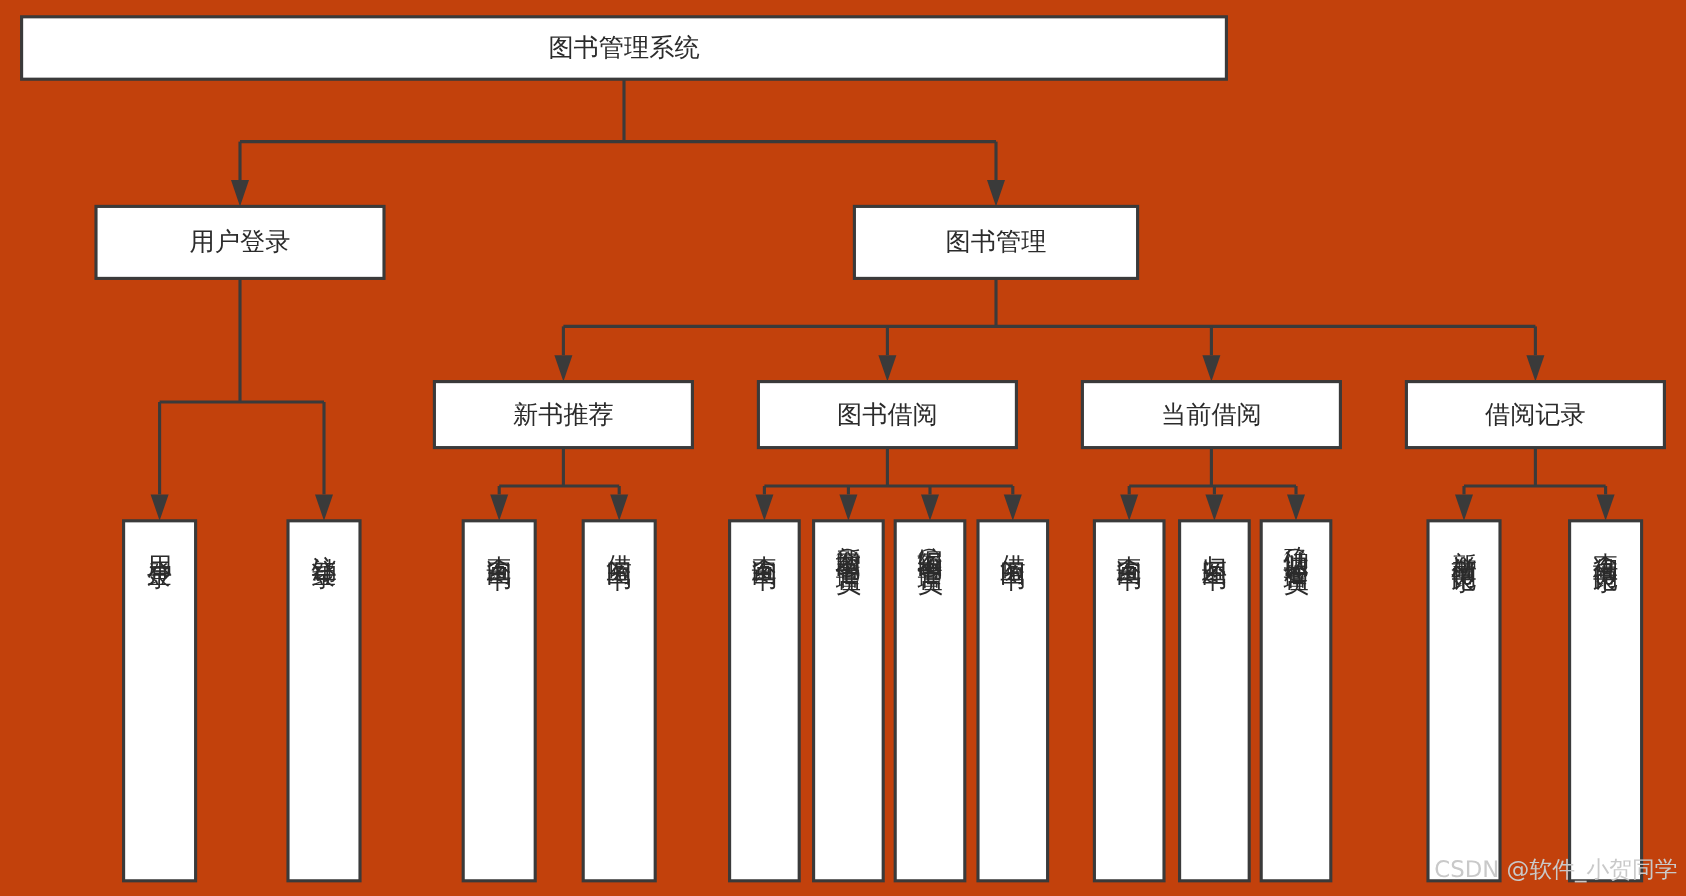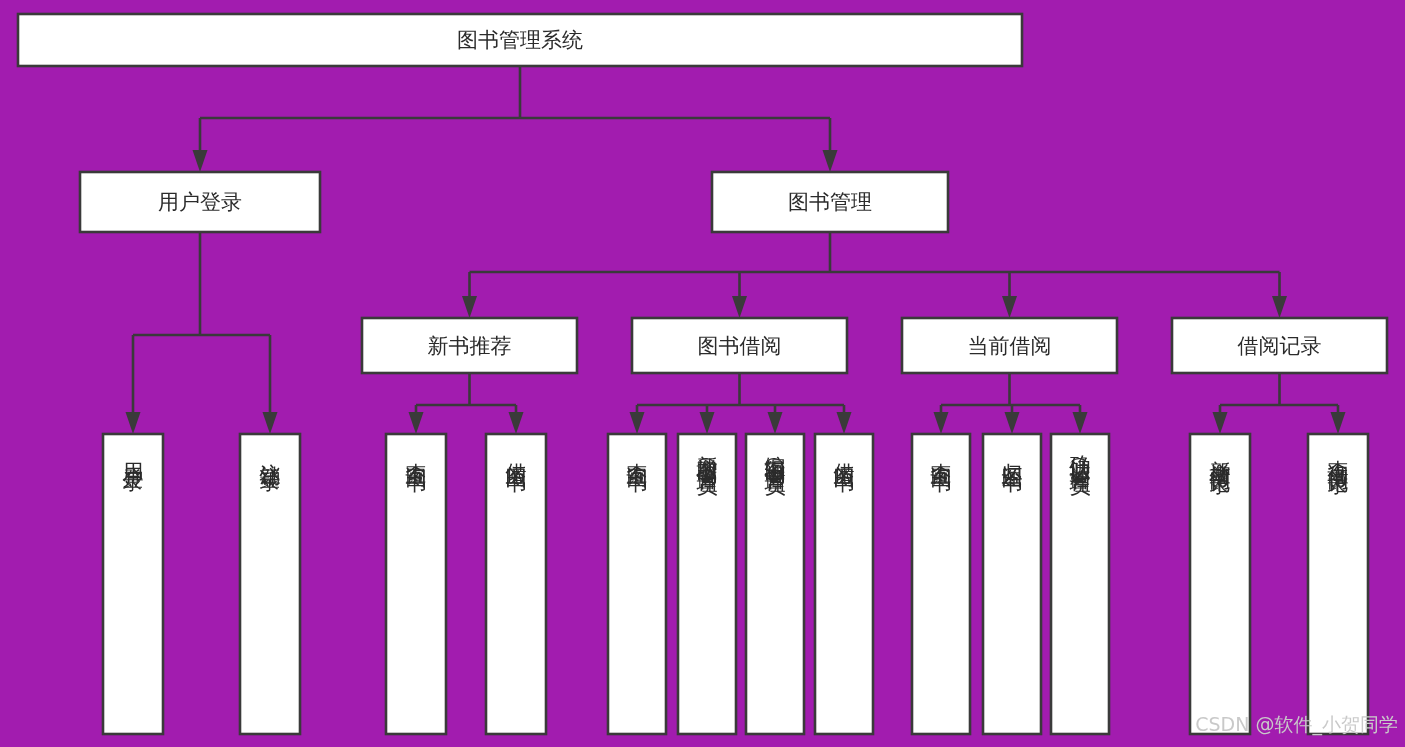--- a/index.html
+++ b/index.html
@@ -10,21 +10,21 @@
   body {
     width: 1405px;
     height: 747px;
     font-family: "DejaVu Sans", "Liberation Sans", sans-serif;
     overflow: hidden;
   }
   #diagram-root {
     position: relative;
     width: 1405px;
     height: 747px;
-    background: #a21caf;
+    background: #c2410c;
   }
   svg.diagram-canvas {
     position: absolute;
     top: 0;
     left: 0;
     width: 1405px;
     height: 747px;
     display: block;
   }
   .node-box {

